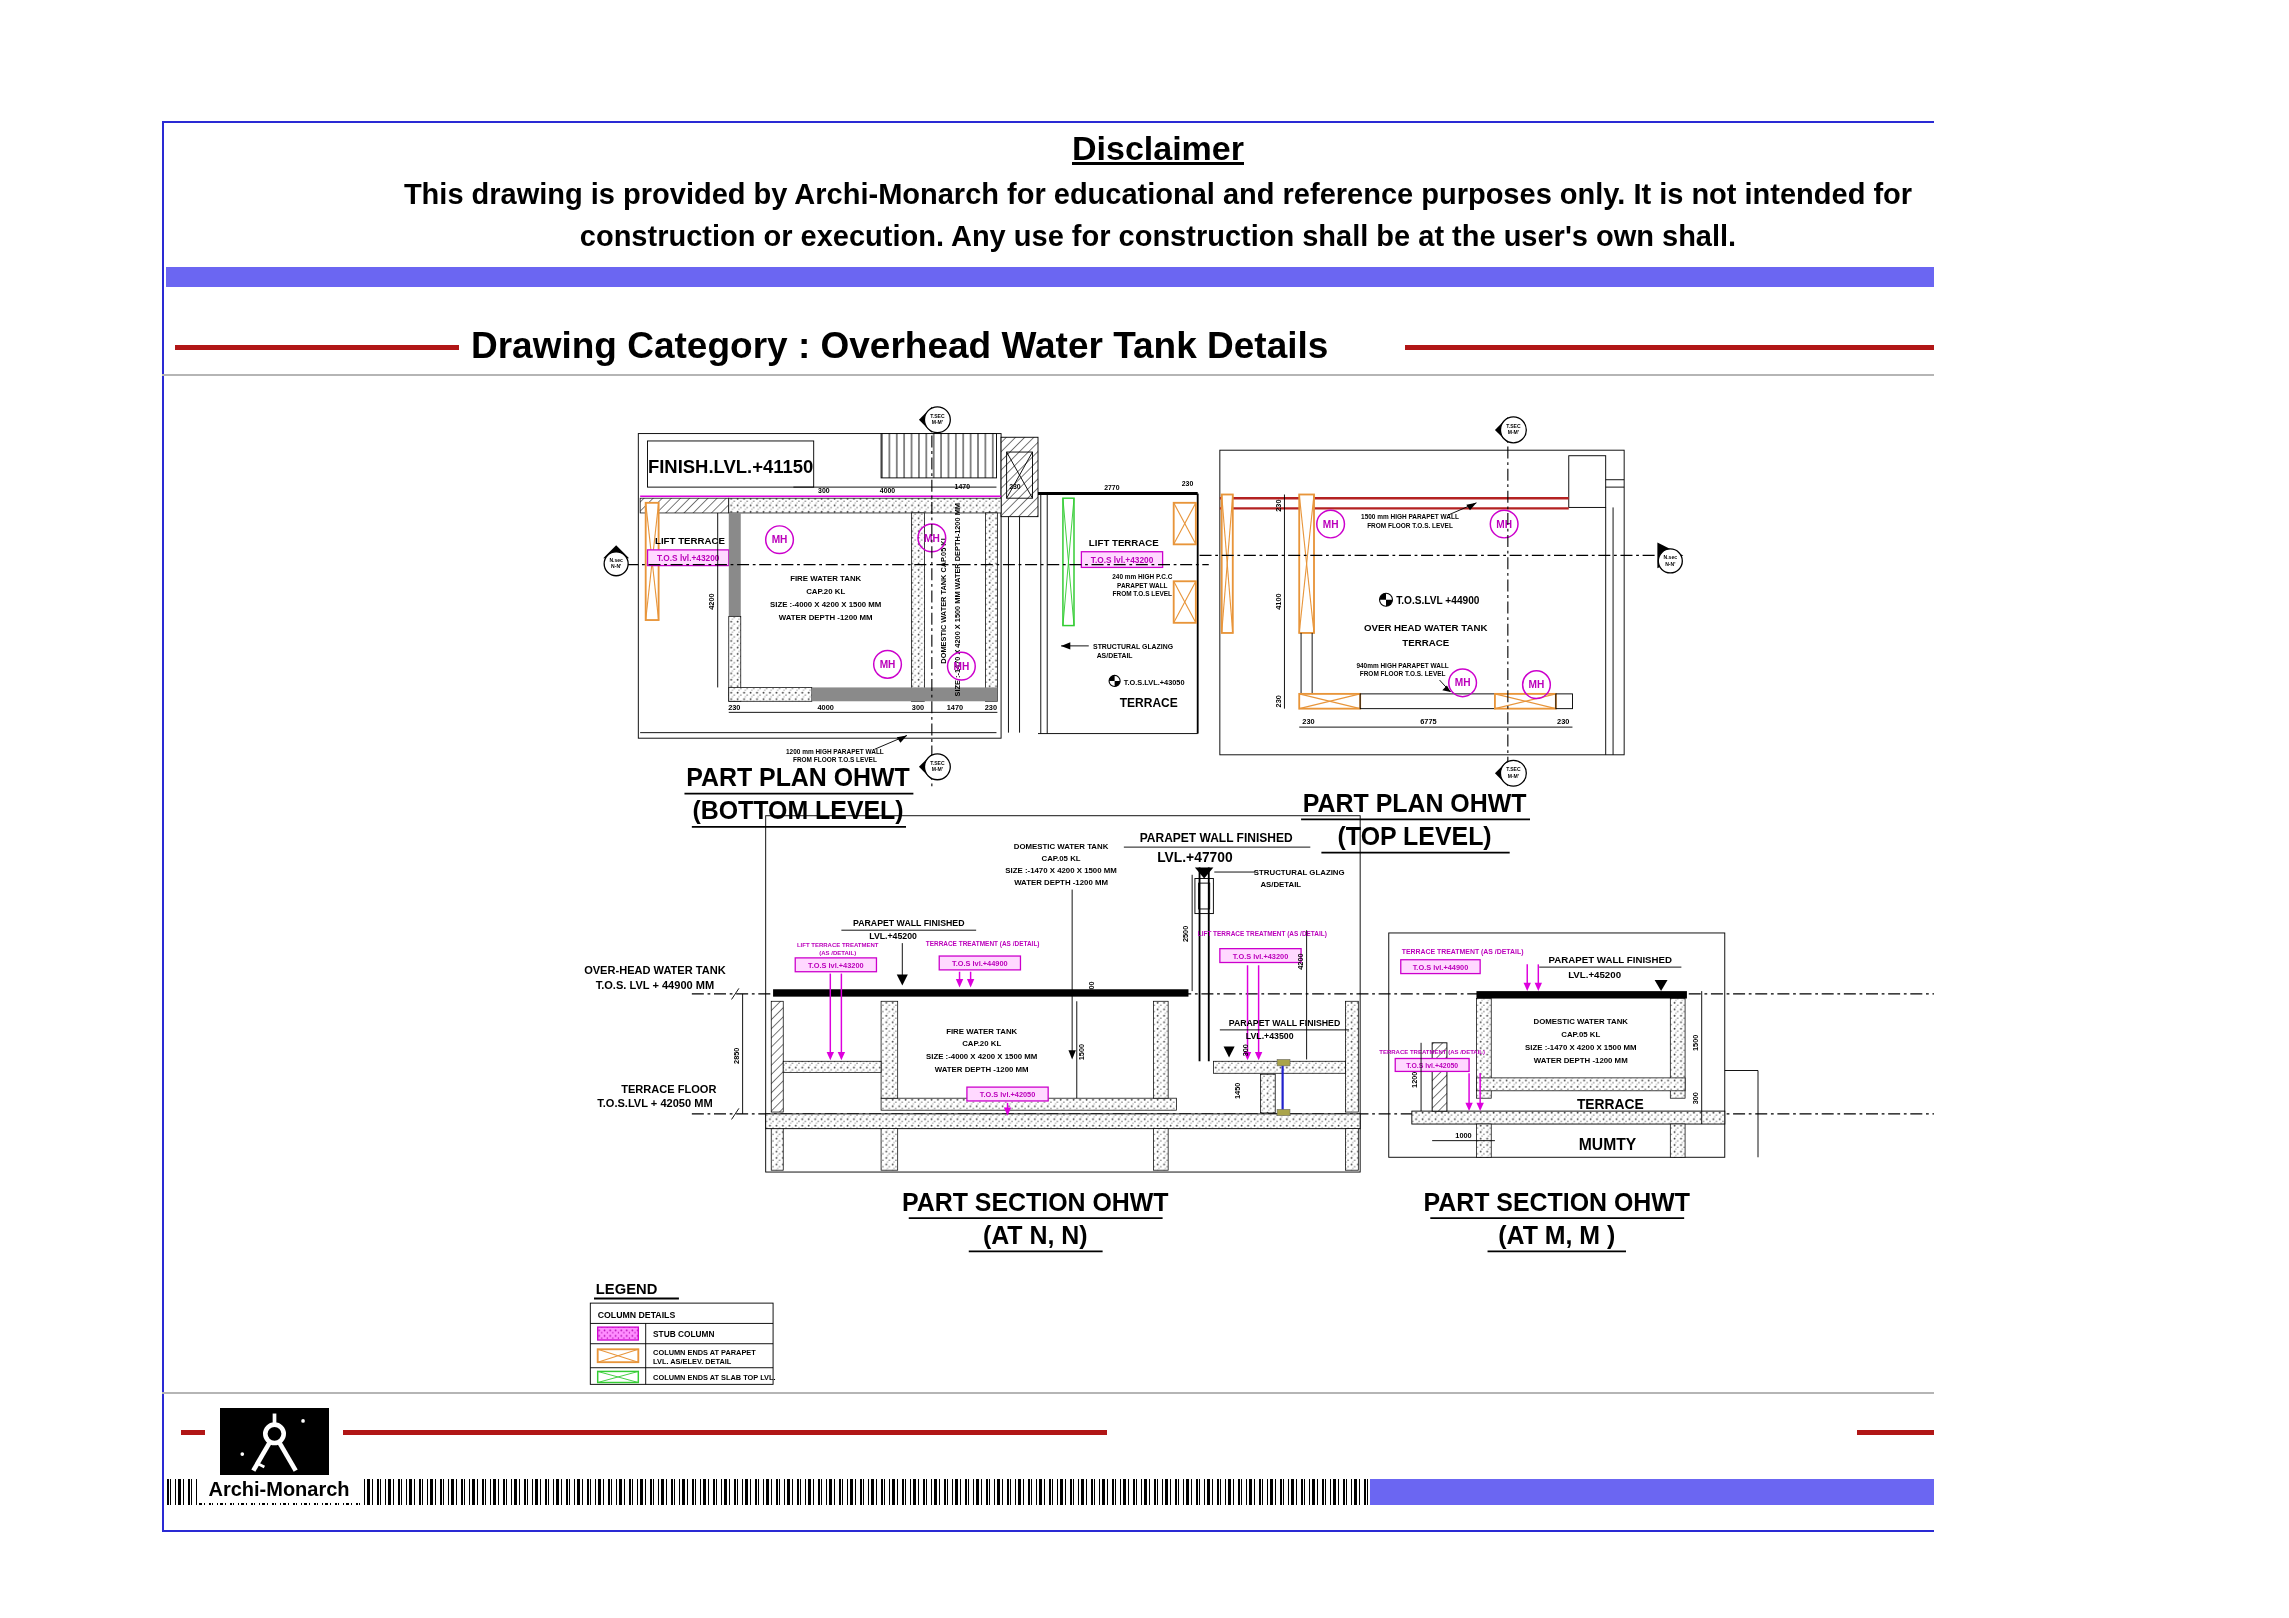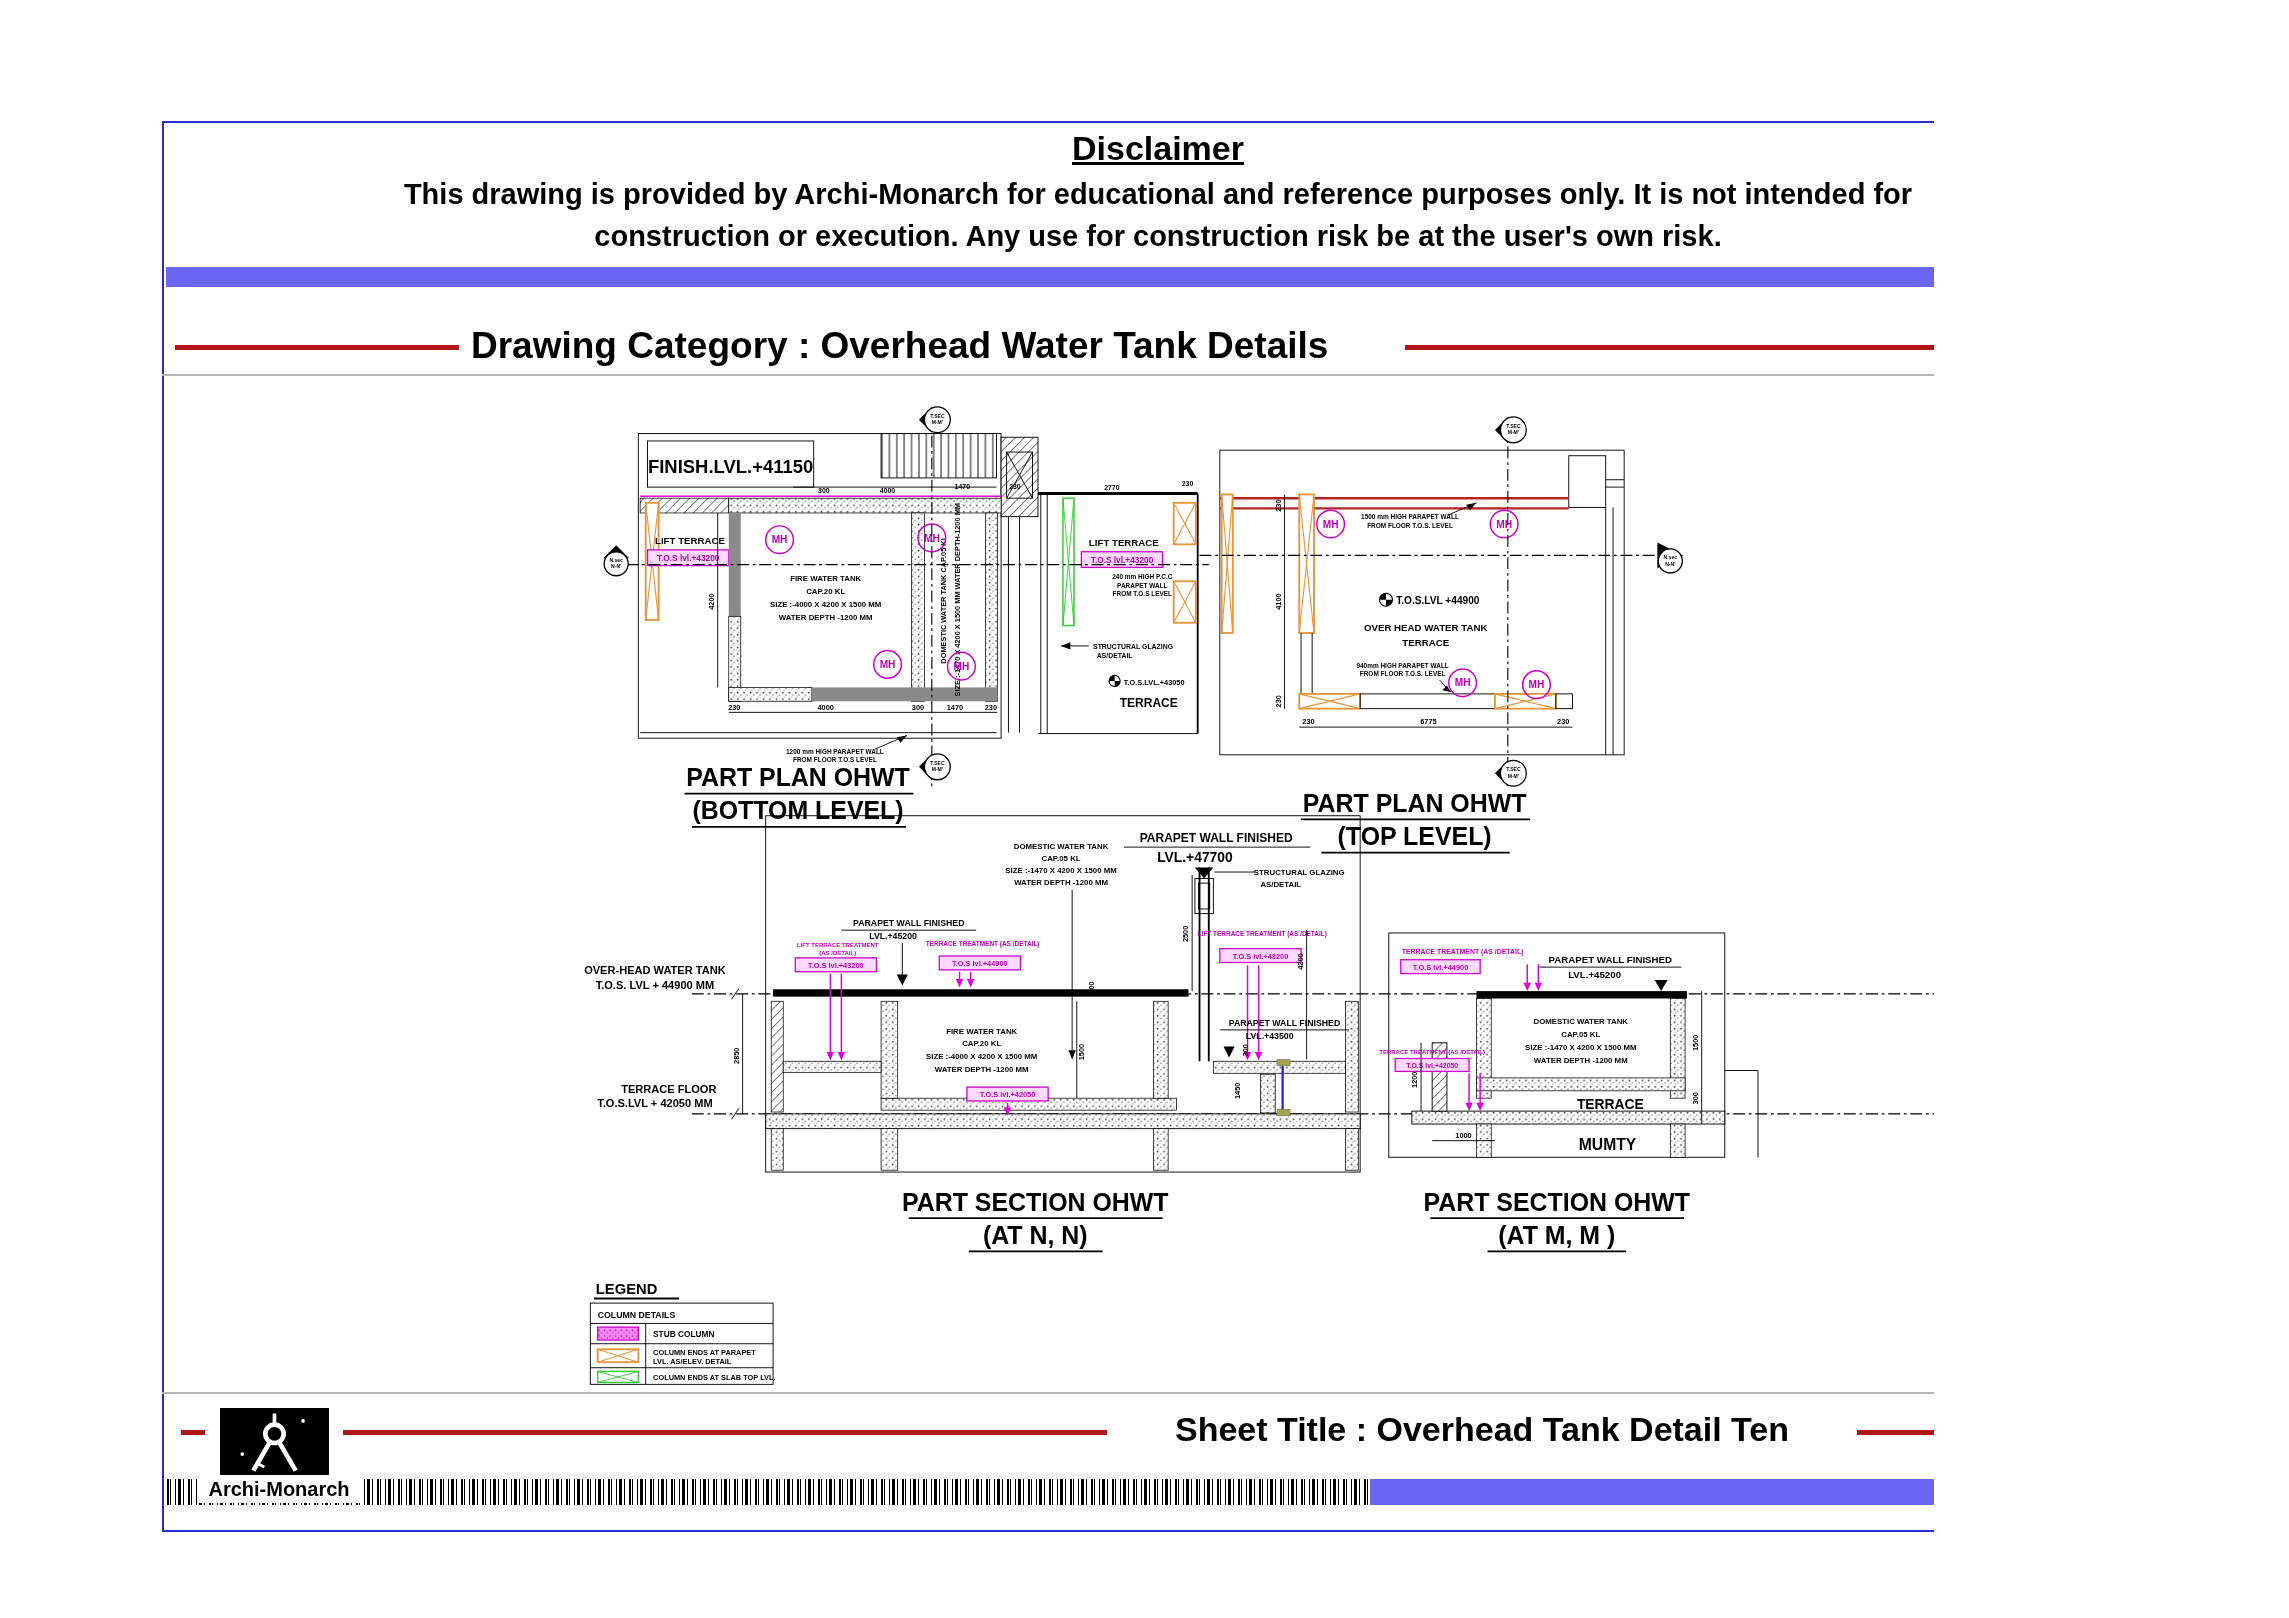--- a/index.html
+++ b/index.html
@@ -40,21 +40,21 @@
   .gray{fill:#8a8a8a;}
 </style>
 </head>
 <body>
 
 <div class="page">
   <div class="frame"></div>
 
   <div class="disc-title">Disclaimer</div>
   <div class="disc-line" style="top:178px;">This drawing is provided by Archi-Monarch for educational and reference purposes only. It is not intended for</div>
-  <div class="disc-line" style="top:220px;">construction or execution. Any use for construction risk be at the user's own risk.</div>
+  <div class="disc-line" style="top:220px;">construction or execution. Any use for construction shall be at the user's own shall.</div>
   <div class="purple-bar"></div>
 
   <div class="redline" style="left:175px;top:345px;width:284px;"></div>
   <div class="cat-title">Drawing Category : Overhead Water Tank Details</div>
   <div class="redline" style="left:1405px;top:345px;width:725px;"></div>
   <div class="grayrule" style="top:374px;"></div>
   <div class="grayrule" style="top:1392px;"></div>
 
   <svg class="draw-svg" width="1992" height="1021" viewBox="176 412 2158 1106">
     <defs>
@@ -524,19 +524,18 @@
       <line x1="59" y1="6" x2="59" y2="20" stroke="#fff" stroke-width="4"></line>
       <circle cx="59" cy="28" r="10" fill="none" stroke="#fff" stroke-width="5"></circle>
       <line x1="54" y1="37" x2="36" y2="68" stroke="#fff" stroke-width="5"></line>
       <line x1="64" y1="37" x2="82" y2="68" stroke="#fff" stroke-width="5"></line>
       <line x1="40" y1="60" x2="48" y2="64" stroke="#fff" stroke-width="3"></line>
       <circle cx="90" cy="14" r="2" fill="#fff"></circle>
         <circle cx="24" cy="50" r="2" fill="#fff"></circle>
     </svg>
   </div>
   <div class="redline" style="left:343px;top:1430px;width:764px;"></div>
-  <div class="sheet-title">Sheet Title : Overhead Tank Detail Ten</div>
   <div class="redline" style="left:1857px;top:1430px;width:273px;"></div>
   <div class="barcode"></div>
   <div class="brand">Archi-Monarch</div>
   <div class="purple-bar2"></div>
 </div>
 
 
 </body></html>

